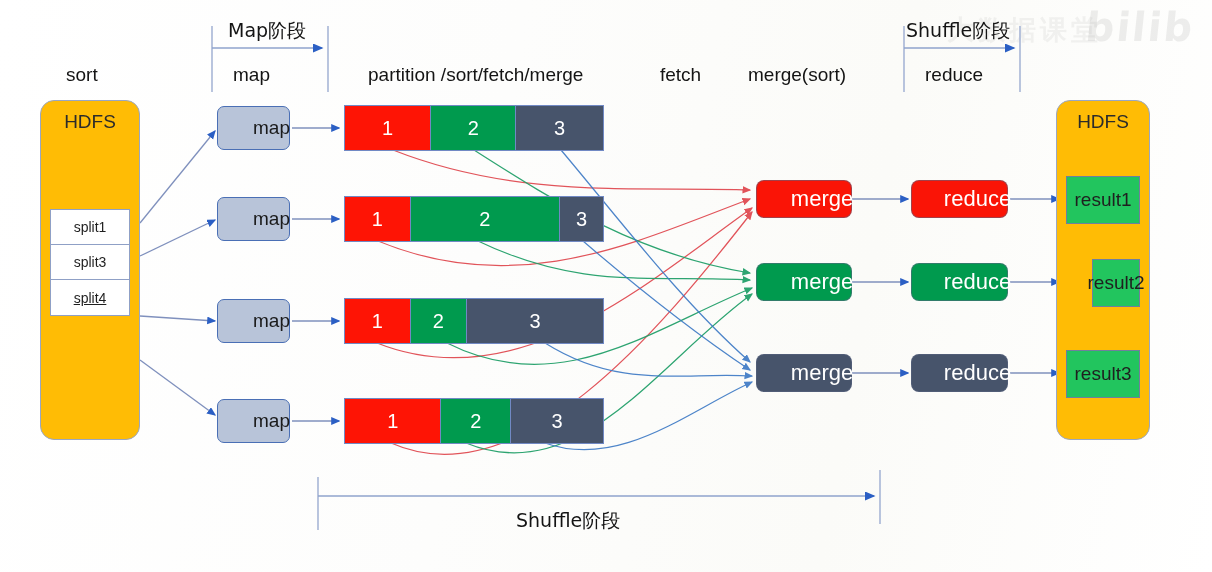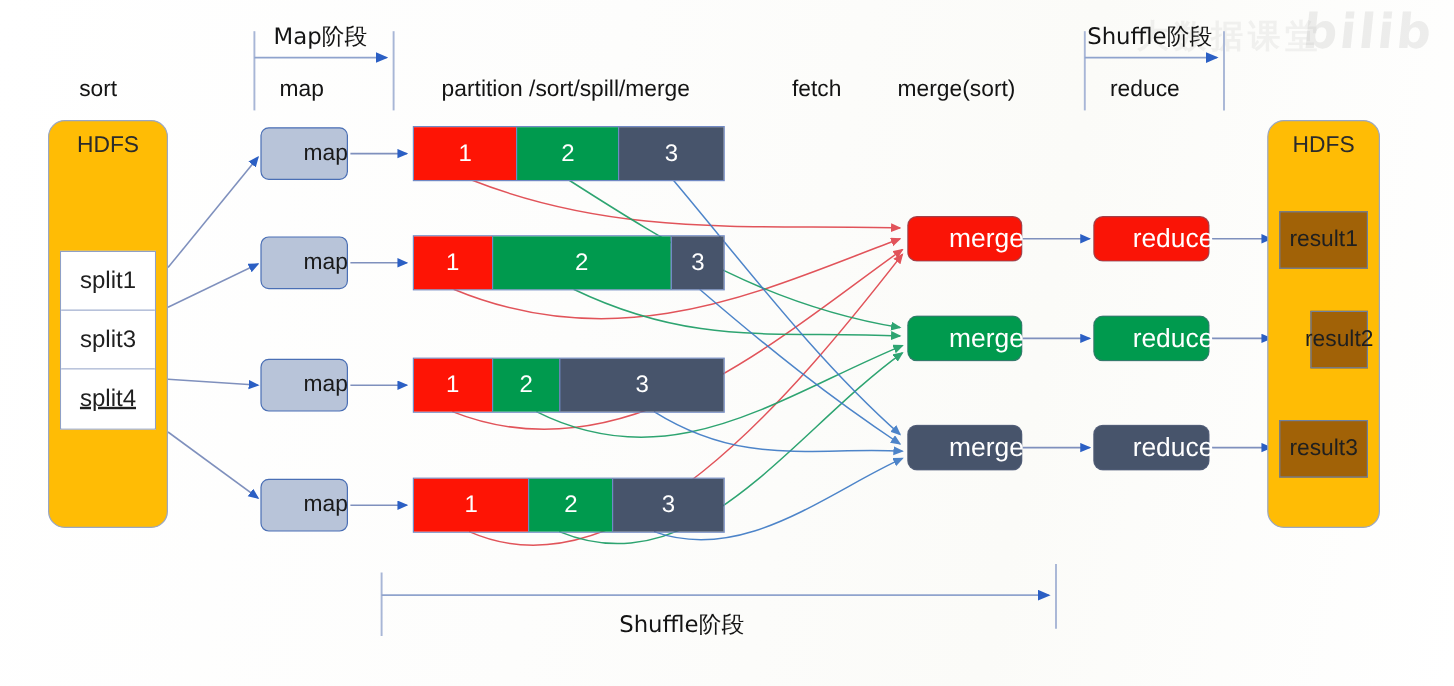--- a/index.html
+++ b/index.html
@@ -20,29 +20,29 @@
   }
   .hdfs-title{
     position:absolute;left:0;right:0;top:10px;text-align:center;
     font-size:19px;color:#2b2b2b;
   }
   .split-stack{
     position:absolute;left:9px;right:9px;
     border:1.3px solid #8fa0c6;background:#ffffff;box-sizing:border-box;
   }
   .split-cell{
-    height:49px;box-sizing:border-box;border-bottom:1.3px solid #8fa0c6;
+    height:35px;box-sizing:border-box;border-bottom:1.3px solid #8fa0c6;
     display:flex;align-items:center;justify-content:center;
-    font-size:20px;color:#1f1f1f;background:#fff;
+    font-size:14px;color:#1f1f1f;background:#fff;
   }
   .split-cell:last-child{border-bottom:none;text-decoration:underline;}
 
   .result-cell{
     position:absolute;left:9px;right:9px;height:48px;
-    border:1.5px solid #6f7f9e;background:#a16207;box-sizing:border-box;
+    border:1.5px solid #6f7f9e;background:#22c55e;box-sizing:border-box;
     display:flex;align-items:center;justify-content:center;
     font-size:19px;color:#1f1f1f;
   }
 
   .mapbox{
     background:#B8C4D9;border:1.6px solid #4a6fb5;border-radius:7px;
     font-size:19px;color:#1a1a1a;
   }
 
   .partrow{position:absolute;display:flex;box-sizing:border-box;
@@ -163,21 +163,21 @@
       <line x1="1008" y1="373" x2="1059" y2="373" marker-end="url(#ar)"></line>
     </g>
   </svg>
 
   <div class="caption cn" style="left:228px;top:18px;">Map阶段</div>
   <div class="caption cn" style="left:906px;top:18px;">Shuffle阶段</div>
   <div class="caption cn" style="left:516px;top:508px;">Shuffle阶段</div>
 
   <div class="caption" style="left:66px;top:64px;">sort</div>
   <div class="caption" style="left:233px;top:64px;">map</div>
-  <div class="caption" style="left:368px;top:64px;">partition /sort/spill/merge</div>
+  <div class="caption" style="left:368px;top:64px;">partition /sort/fetch/merge</div>
   <div class="caption" style="left:660px;top:64px;">fetch</div>
   <div class="caption" style="left:748px;top:64px;">merge(sort)</div>
   <div class="caption" style="left:925px;top:64px;">reduce</div>
 
   <div class="box hdfs" style="left:40px;top:100px;width:100px;height:340px;">
     <div class="hdfs-title">HDFS</div>
     <div class="split-stack" style="top:108px;">
       <div class="split-cell">split1</div>
       <div class="split-cell">split3</div>
       <div class="split-cell">split4</div>

